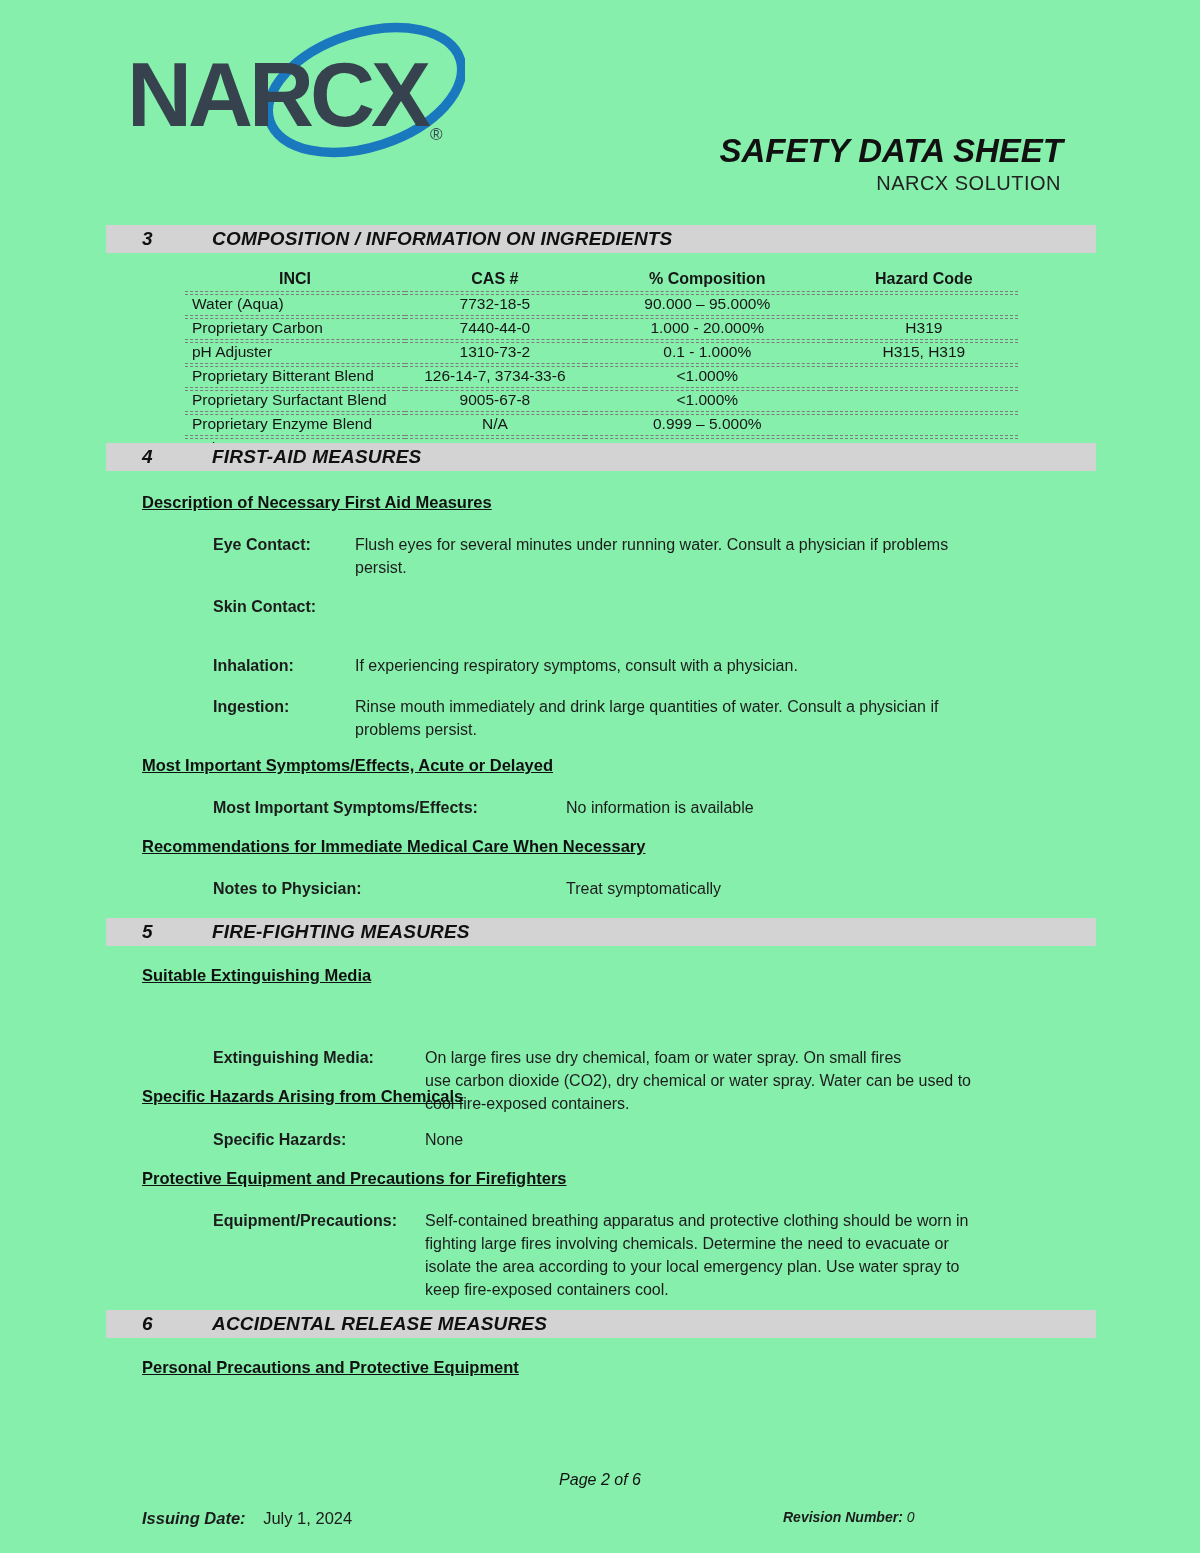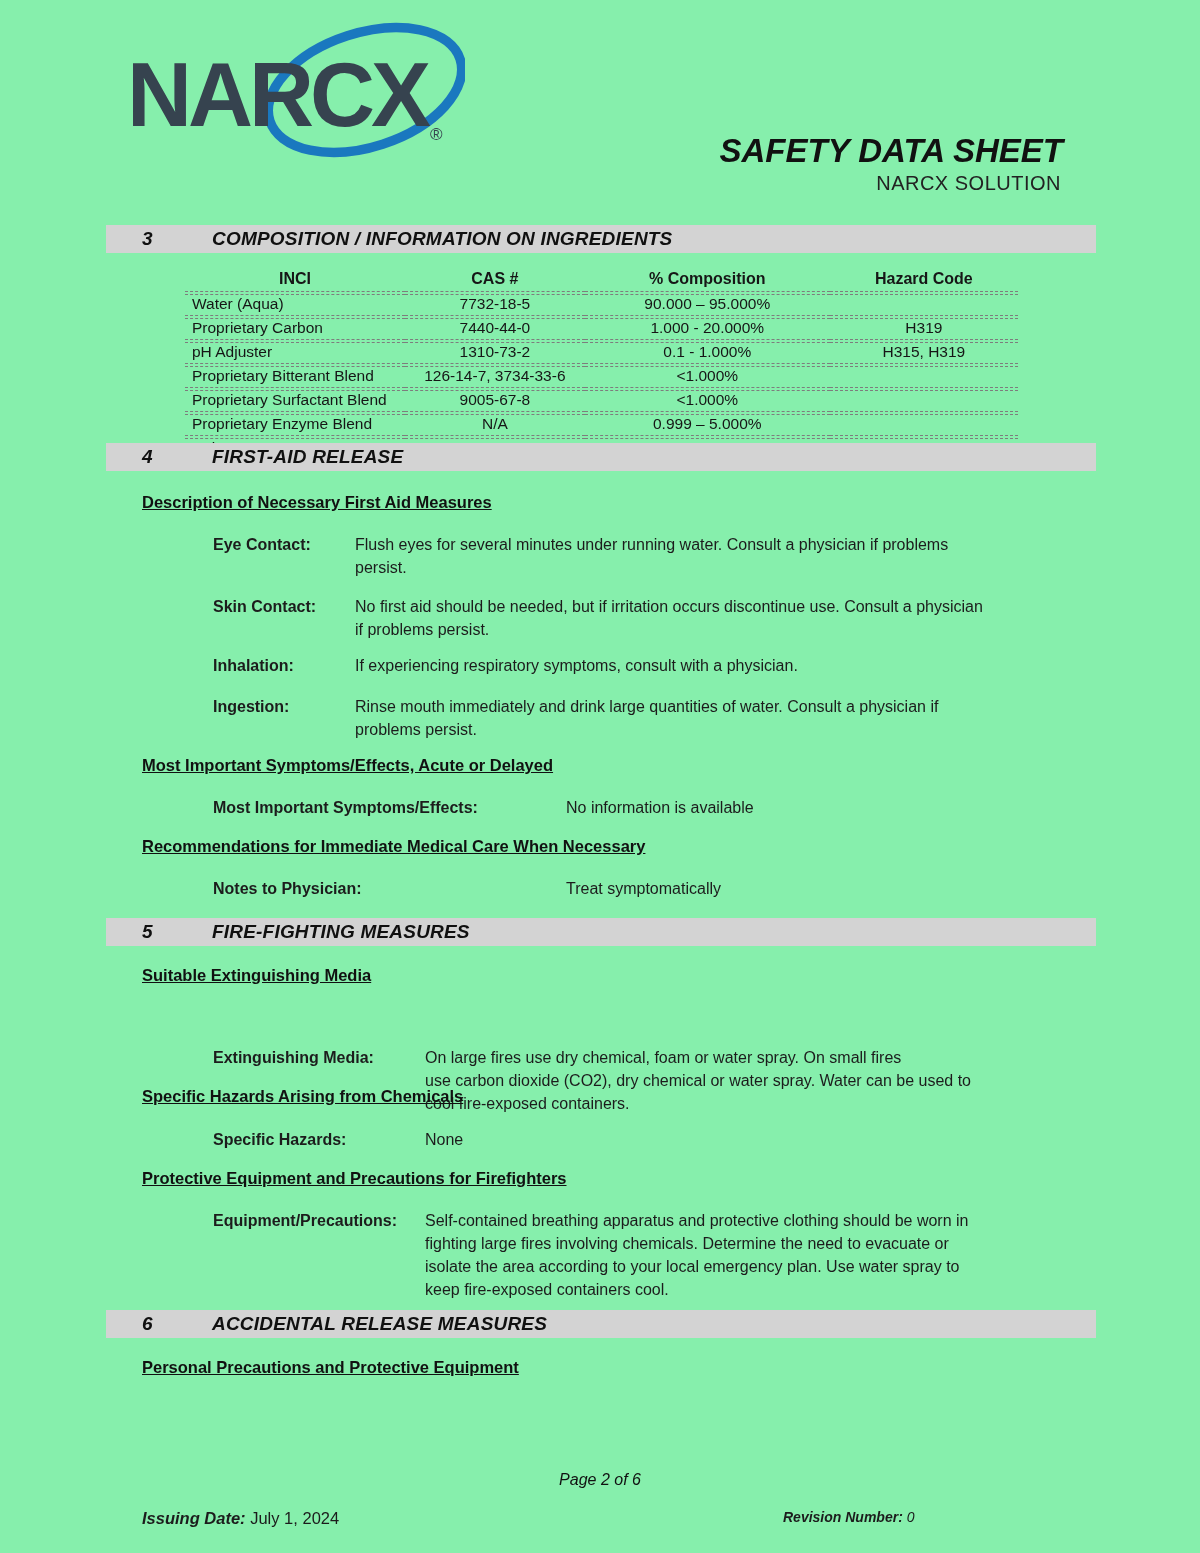--- a/index.html
+++ b/index.html
@@ -64,21 +64,21 @@
   table.ingredients tr:last-child td { border-bottom:none; }
 
   
   .footer-page {
     position:absolute; top:1471px; left:0; width:100%;
     text-align:center; font-style:italic; font-size:16px; color:#111;
   }
   .footer-issuing { position:absolute; top:1509px; left:142px; font-size:16.5px; }
   .footer-revision { position:absolute; top:1509px; left:783px; font-size:14px; }
   .f-label { font-weight:bold; font-style:italic;text-align:center; }
-  .f-value { font-style:normal; }
+  .f-value { font-style:normal;margin-left:13px; }
   .f-value-italic { font-style:italic; }
 </style>
 </head>
 <body>
 
 <div class="page">
 
   <div class="logo">
     <svg width="340" height="170" viewBox="0 0 340 170">
       <g transform="rotate(-18 240 82)">
@@ -152,34 +152,32 @@
         <td class="inci">Color</td>
         <td>3844-45-9</td>
         <td>&lt;1.000%</td>
         <td></td>
       </tr>
     </tbody>
   </table>
 
   <div class="section-bar" style="top:443px;">
     <span class="section-number">4</span>
-    <span class="section-title">FIRST-AID RELEASE</span>
+    <span class="section-title">FIRST-AID MEASURES</span>
   </div>
 
   <div class="subhead" style="top:493px;">Description of Necessary First Aid Measures</div>
 
   <div class="item" style="top:533px;">
     <span class="item-label">Eye Contact:</span>
     <span class="item-text">Flush eyes for several minutes under running water. Consult a physician if problems
 persist.</span>
   </div>
   <div class="item" style="top:595px;">
     <span class="item-label">Skin Contact:</span>
-    <span class="item-text">No first aid should be needed, but if irritation occurs discontinue use. Consult a physician
-if problems persist.</span>
   </div>
   <div class="item" style="top:654px;">
     <span class="item-label">Inhalation:</span>
     <span class="item-text">If experiencing respiratory symptoms, consult with a physician.</span>
   </div>
   <div class="item" style="top:695px;">
     <span class="item-label">Ingestion:</span>
     <span class="item-text">Rinse mouth immediately and drink large quantities of water. Consult a physician if
 problems persist.</span>
   </div>

